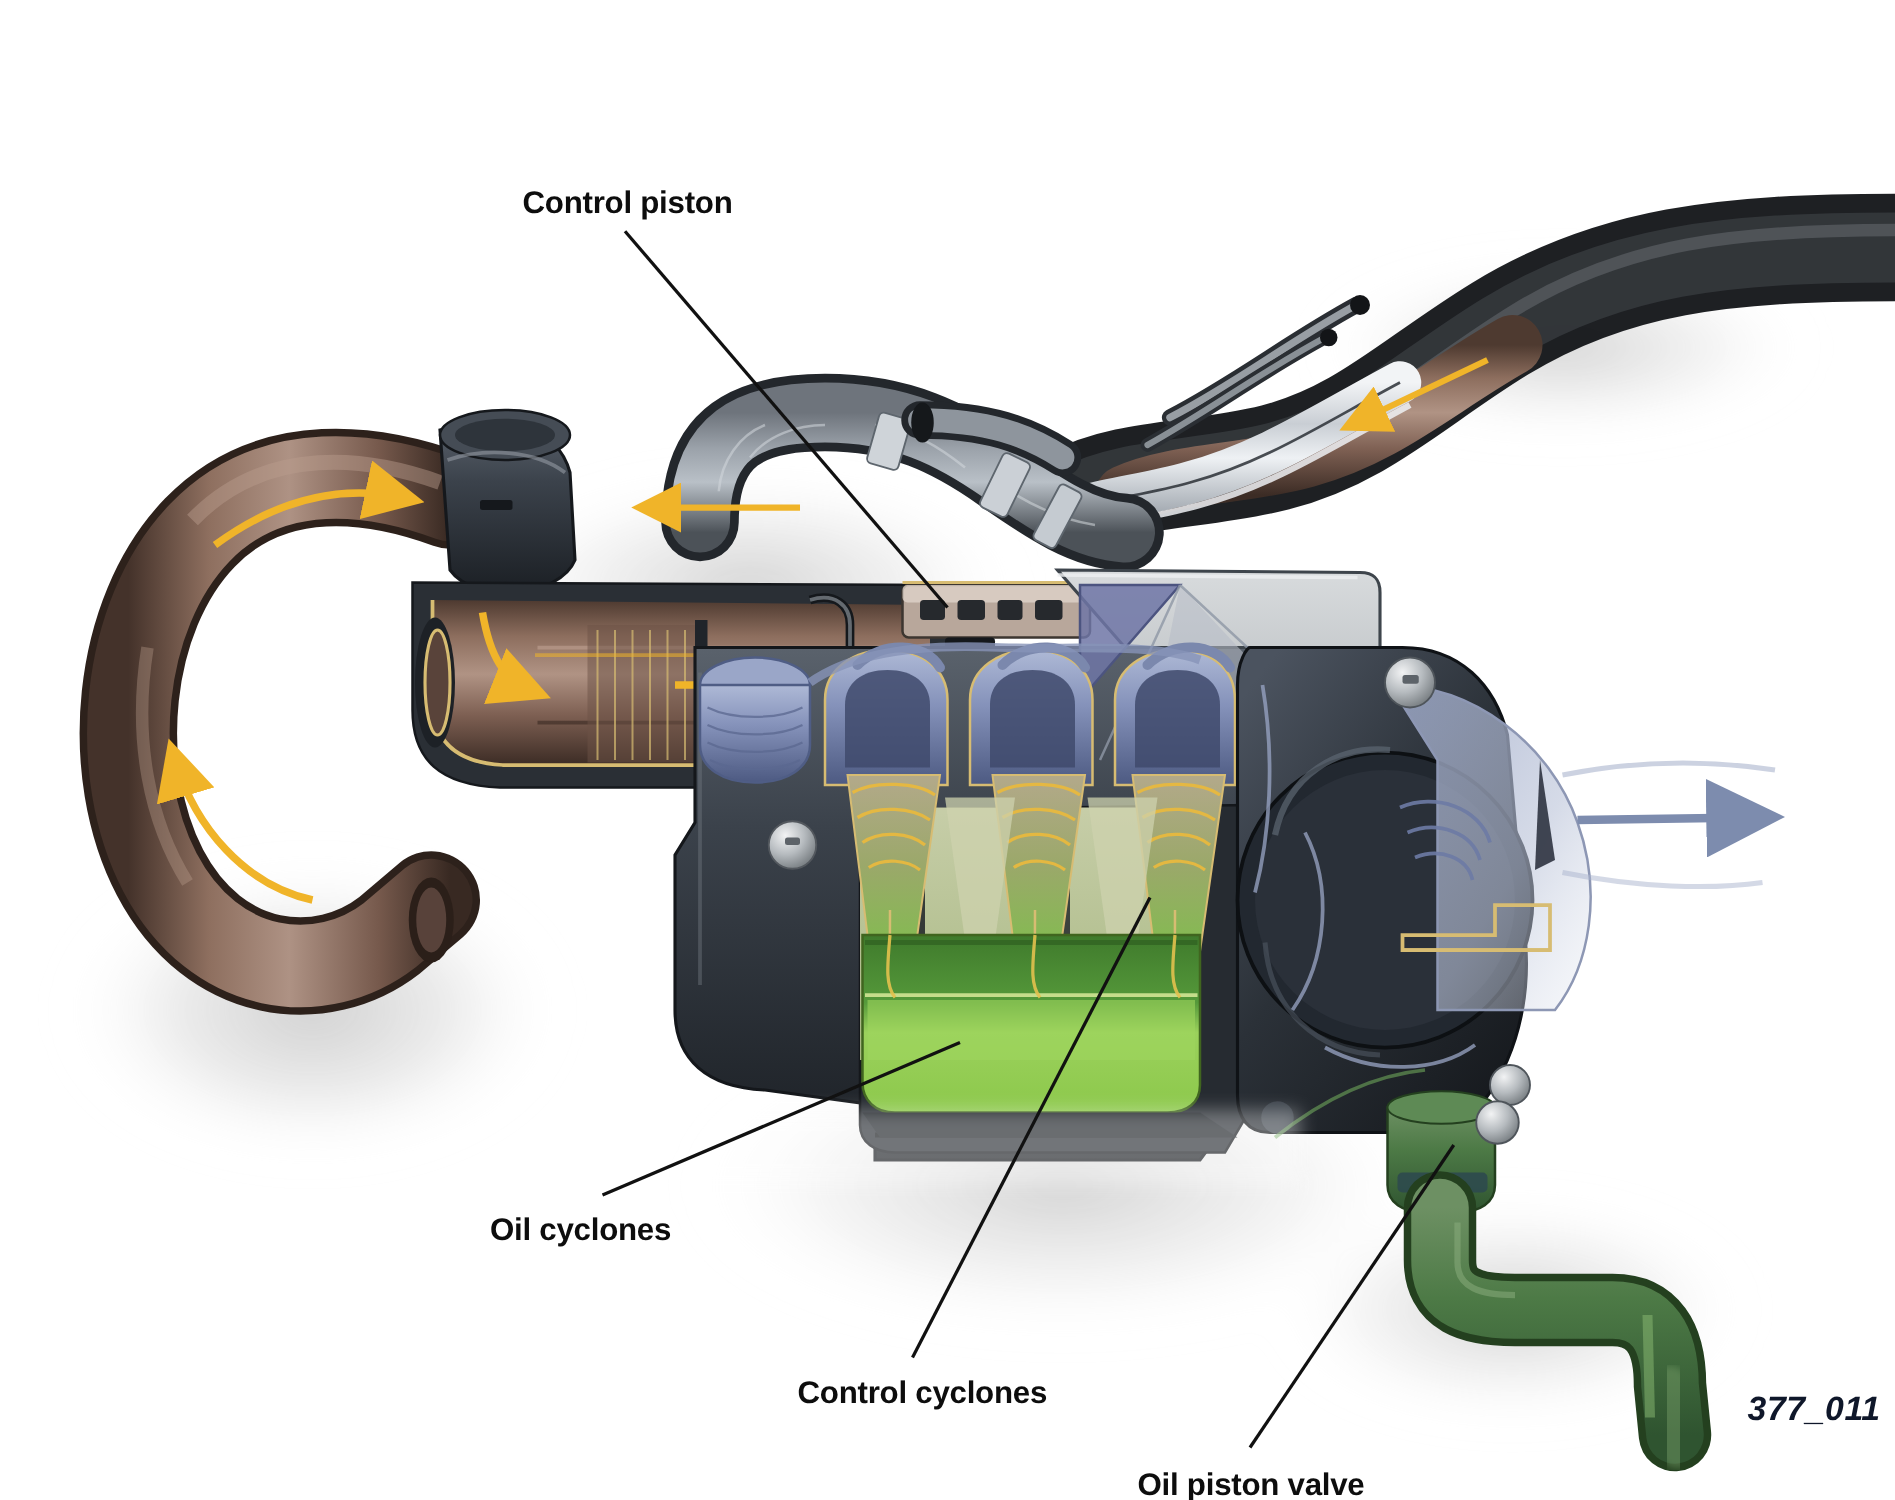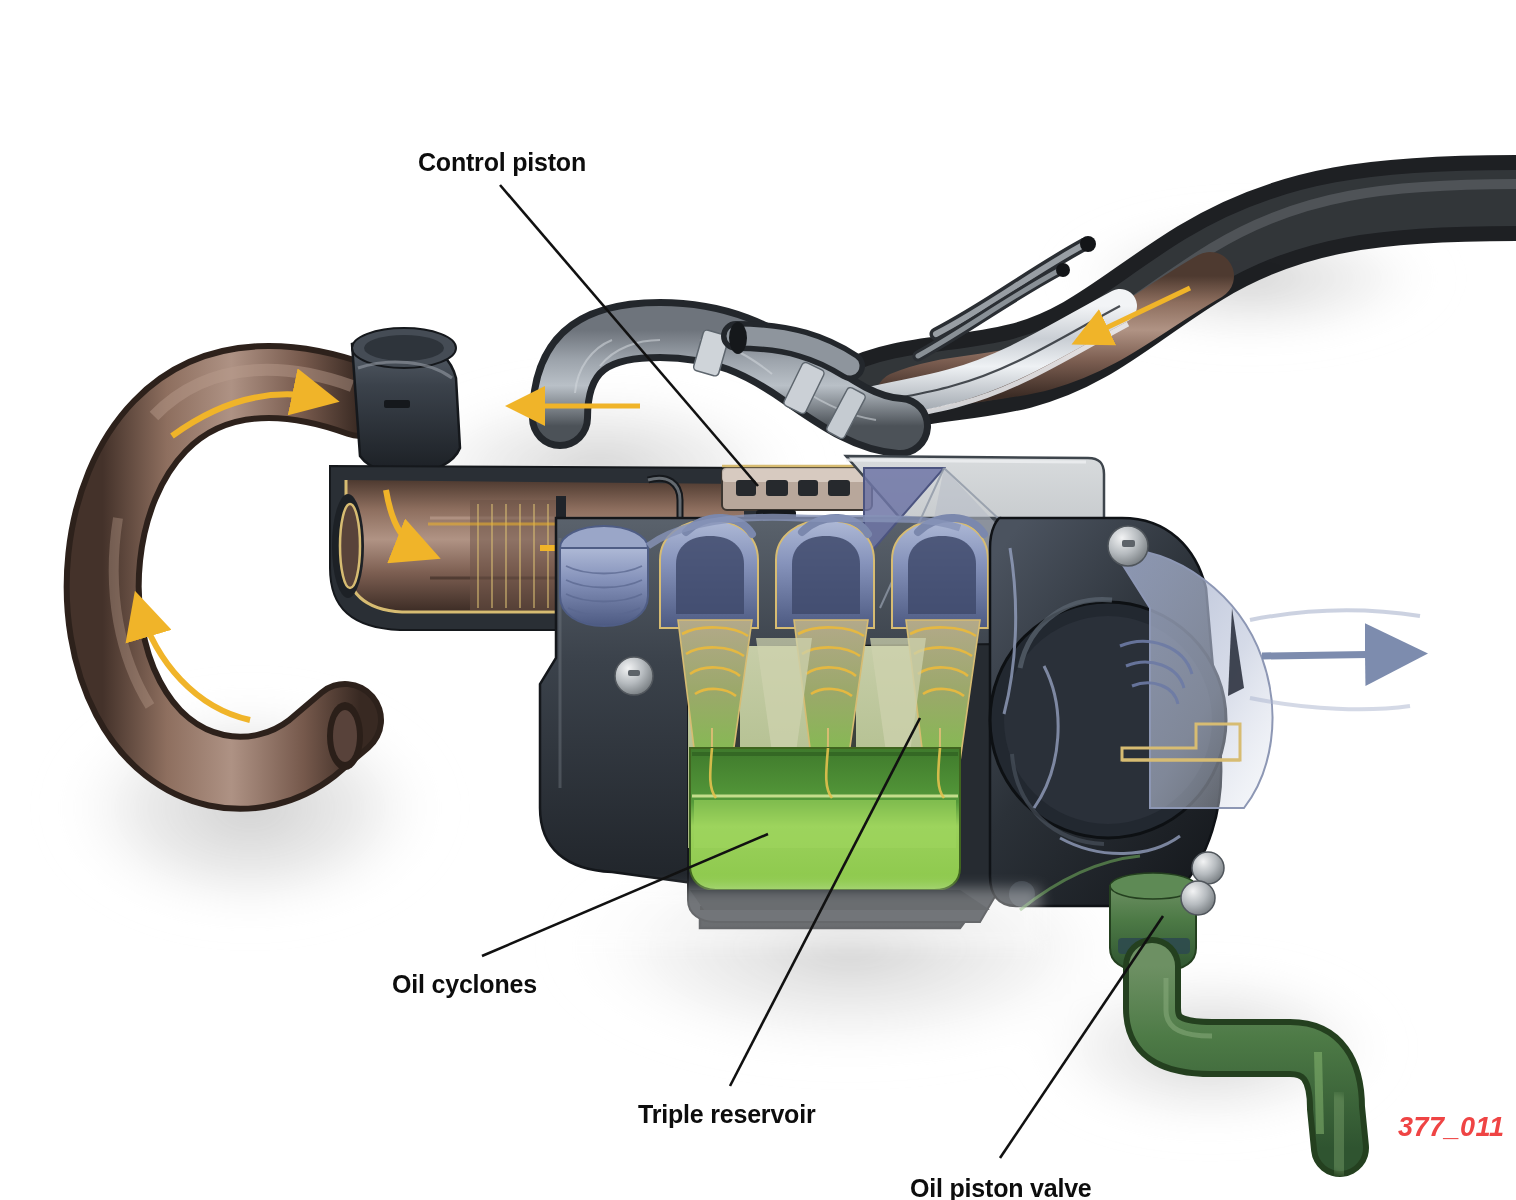--- a/index.html
+++ b/index.html
@@ -18,21 +18,21 @@
     color:#0d0d0d;
     letter-spacing:-0.2px;
     white-space:nowrap;
   }
   .figno{
     position:absolute;
     font-family:"Liberation Sans",sans-serif;
     font-style:italic;
     font-weight:bold;
     font-size:27px;
-    color:#ef4444;
+    color:#0f172a;
     letter-spacing:0.5px;
     white-space:nowrap;
   }
 </style>
 </head>
 <body>
 
 <div id="stage">
 
   <svg class="layer" viewBox="0 0 1516 1200">
@@ -488,19 +488,19 @@
       <line x1="482" y1="908" x2="768" y2="786"></line>
       <line x1="730" y1="1038" x2="920" y2="670"></line>
       <line x1="1000" y1="1110" x2="1163" y2="868"></line>
     </g>
   </svg>
 
   <div class="callout" style="left:418px;top:100px;">Control piston</div>
 
   <div class="callout" style="left:392px;top:922px;">Oil cyclones</div>
 
-  <div class="callout" style="left:638px;top:1052px;">Triple reservoir</div>
+  <div class="callout" style="left:638px;top:1052px;">Control cyclones</div>
 
   <div class="callout" style="left:910px;top:1126px;">Oil piston valve</div>
 
   <div class="figno" style="left:1398px;top:1064px;">377_011</div>
 
 </div>
 
 </body></html>

